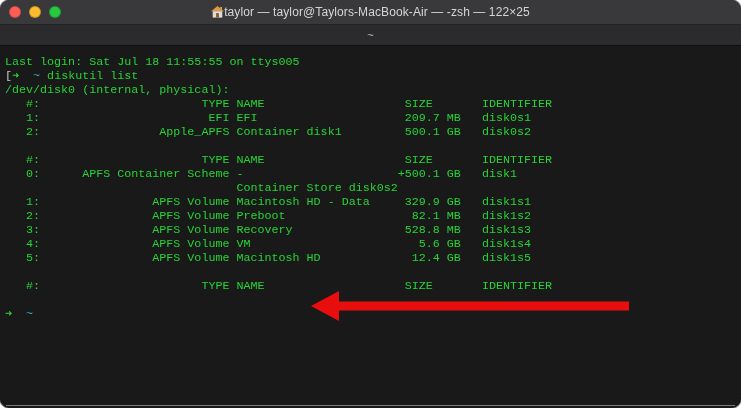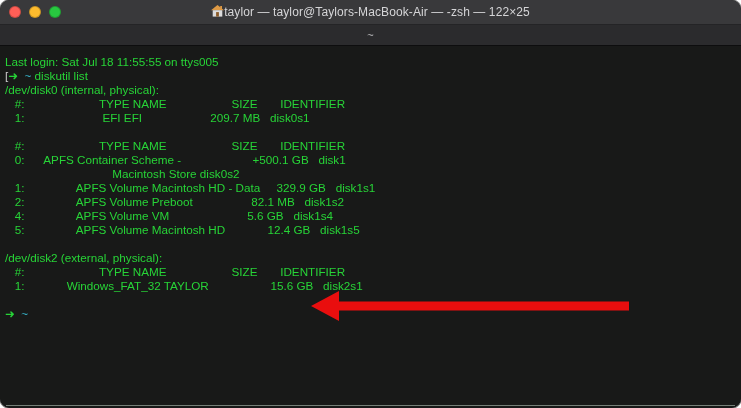--- a/index.html
+++ b/index.html
@@ -17,38 +17,38 @@
   
   .titlebar{
     position:relative;height:24px;background:var(--titlebar_bg,#39393b);
     border-bottom:1px solid #242426;display:flex;align-items:center;justify-content:center;
   }
   .traffic{position:absolute;left:9px;top:0;height:100%;display:flex;align-items:center;gap:8px;}
   .tl{width:12px;height:12px;border-radius:50%;display:inline-block;border:0.5px solid rgba(0,0,0,.2);box-sizing:border-box;}
   .tl.r{background:var(--light_red,#ff5f57);}
   .tl.y{background:var(--light_yellow,#febc2e);}
   .tl.g{background:var(--light_green,#28c840);}
-  .titletext{display:flex;color:var(--title_fg,#d5d5d7);font-size:12px;letter-spacing:.1px;}
+  .titletext{display:flex;align-items:center;color:var(--title_fg,#d5d5d7);font-size:12px;letter-spacing:.1px;}
   .homeicon{display:inline-block;line-height:0;}
 
   
   .tabbar{
     height:20px;background:var(--tabbar_bg,#2b2b2d);border-bottom:1px solid #0d0d0e;
     display:flex;align-items:center;justify-content:center;
     color:var(--tab_fg,#bebec0);font-size:11px;
   }
 
   
   .terminal{
     position:relative;height:363px;background:var(--term_bg,#181918);
     padding:9px 0 0 5px;box-sizing:border-box;cursor:text;
   }
   .ln{
     height:14px;line-height:14px;white-space:pre;
-    font-family:Liberation Sans, sans-serif;font-size:11.7px;
+    font-family:Liberation Mono, monospace;font-size:11.7px;
     color:var(--green,#27d437);
   }
   .seg-g{color:var(--green,#27d437);}
   .seg-c{color:var(--cyan,#36b2c8);}
   .seg-w{color:var(--white,#c9c9c9);}
 
   
   .arrow-svg{position:absolute;top:0;left:0;width:741px;height:408px;pointer-events:none;}
   .arrow-svg polygon{fill:var(--arrow_red,#e90e0e);}
 </style>
@@ -79,32 +79,32 @@
   <div class="tabbar">
     <span>~</span>
   </div>
 
   <div class="terminal" id="term">
       <div class="ln"><span class="seg-g">Last login: Sat Jul 18 11:55:55 on ttys005</span></div>
       <div class="ln"><span class="seg-w">[</span><span class="seg-g">➜</span><span class="seg-g">  </span><span class="seg-c">~</span><span class="seg-g"> diskutil list</span></div>
       <div class="ln"><span class="seg-g">/dev/disk0 (internal, physical):</span></div>
       <div class="ln"><span class="seg-g">   #:                       TYPE NAME                    SIZE       IDENTIFIER</span></div>
       <div class="ln"><span class="seg-g">   1:                        EFI EFI                     209.7 MB   disk0s1</span></div>
+      <div class="ln"><span class="seg-g">   2:                 Apple_APFS Container disk1         500.1 GB   disk0s2</span></div>
       <div class="ln">&nbsp;</div>
       <div class="ln"><span class="seg-g">   #:                       TYPE NAME                    SIZE       IDENTIFIER</span></div>
       <div class="ln"><span class="seg-g">   0:      APFS Container Scheme -                      +500.1 GB   disk1</span></div>
-      <div class="ln"><span class="seg-g">                                 Macintosh Store disk0s2</span></div>
+      <div class="ln"><span class="seg-g">                                 Container Store disk0s2</span></div>
       <div class="ln"><span class="seg-g">   1:                APFS Volume Macintosh HD - Data     329.9 GB   disk1s1</span></div>
       <div class="ln"><span class="seg-g">   2:                APFS Volume Preboot                  82.1 MB   disk1s2</span></div>
+      <div class="ln"><span class="seg-g">   3:                APFS Volume Recovery                528.8 MB   disk1s3</span></div>
       <div class="ln"><span class="seg-g">   4:                APFS Volume VM                        5.6 GB   disk1s4</span></div>
       <div class="ln"><span class="seg-g">   5:                APFS Volume Macintosh HD             12.4 GB   disk1s5</span></div>
       <div class="ln">&nbsp;</div>
-      <div class="ln"><span class="seg-g">/dev/disk2 (external, physical):</span></div>
       <div class="ln"><span class="seg-g">   #:                       TYPE NAME                    SIZE       IDENTIFIER</span></div>
-      <div class="ln"><span class="seg-g">   1:             Windows_FAT_32 TAYLOR                   15.6 GB   disk2s1</span></div>
       <div class="ln">&nbsp;</div>
       <div class="ln"><span class="seg-g">➜</span><span class="seg-g">  </span><span class="seg-c">~</span></div>
     </div>
 
   <svg class="arrow-svg" viewBox="0 0 741 408">
     <polygon points="311,306 339,291 339,301.5 629,301.5 629,310.5 339,310.5 339,321"></polygon>
   </svg>
 
 </div>
 

